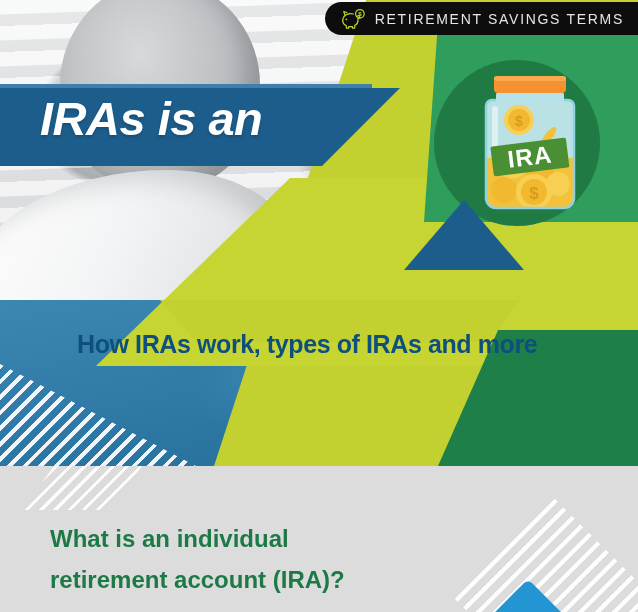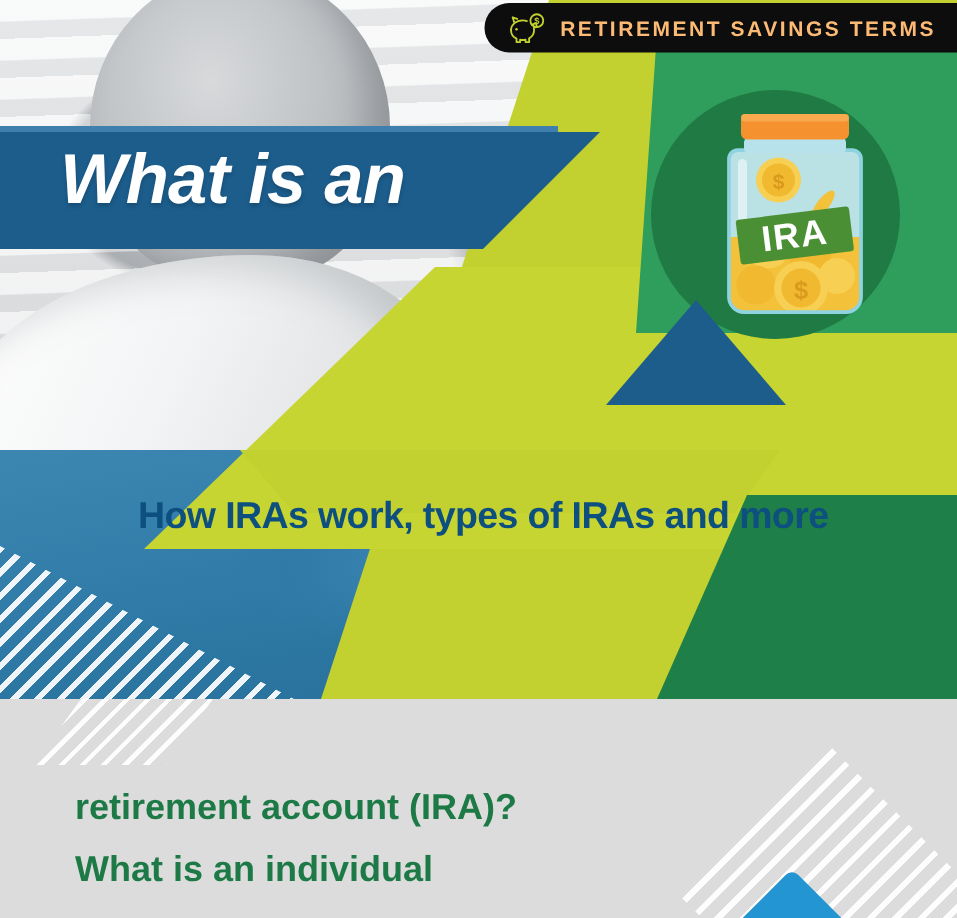--- a/index.html
+++ b/index.html
@@ -124,34 +124,34 @@
     font-size:47px; font-weight:bold; font-style:italic;
     color:#ffffff; letter-spacing:-0.5px; line-height:1;
     text-shadow:0 2px 3px rgba(0,0,0,.18);
   }
   .ira-big {
     position:absolute; left:188px; top:190px;
     font-size:120px; font-weight:bold; color:#0d4f7e;
     letter-spacing:-3px; line-height:1;
   }
   .subtitle {
-    position:absolute; left:92px; top:330px;
+    position:absolute; left:77px; top:330px;
     font-size:25px; font-weight:bold; color:#0d4f7e;
     letter-spacing:-0.4px;
   }
 
   
   .badge {
     position:absolute; right:0; top:2px; height:33px;
     background:#0d0d0d; border-radius:17px 0 0 17px;
     display:flex; align-items:center; gap:9px;
     padding:0 14px 0 15px;
   }
   .badge-text {
-    color:#fdba74; font-size:14px; font-weight:bold;
+    color:#e5e5e5; font-size:14px; font-weight:normal;
     letter-spacing:1.7px; white-space:nowrap;
   }
   .piggy-icon { width:26px; height:22px; display:block; }
 
   
   .jar-wrap { position:absolute; left:478px; top:66px; width:104px; height:152px; }
 
   
   .bottom { position:absolute; left:0; top:466px; width:638px; height:146px; background:#dcdcdc; }
   .stripes-tl {
@@ -198,21 +198,21 @@
     <div class="circle-green"></div>
     <div class="blk blk-blue-tri"></div>
     <div class="blk blk-lime3"></div>
     <div class="blk blk-green-bot"></div>
 
     <div class="blk navy-band-top"></div>
     <div class="blk blk-navy-band"></div>
 
     <div class="blk stripes-hero"></div>
 
-    <div class="what-is-an">What is an</div>
+    <div class="what-is-an">IRAs is an</div>
     <div class="subtitle">How IRAs work, types of IRAs and more</div>
 
     <div class="badge">
       <svg class="piggy-icon" viewBox="0 0 34 28" fill="none">
         <path d="M3.5 15.5c0-5 4.6-8.6 10.2-8.6 1.3 0 2.6.2 3.7.6" stroke="#c3d130" stroke-width="1.6" stroke-linecap="round"></path>
         <path d="M3.5 15.5c0 3.2 1.9 5.9 4.8 7.3v3.1h3.1v-2.1c.7.1 1.4.2 2.2.2.9 0 1.8-.1 2.6-.2v2.1h3.1v-3.3c2.6-1.5 4.3-4.1 4.3-7.1 0-.7-.1-1.4-.3-2l2.7-.9-.6-3.3-3.6 1.3" stroke="#c3d130" stroke-width="1.6" stroke-linejoin="round" stroke-linecap="round"></path>
         <path d="M6.4 8.9L4.9 4.2l4.6 1.6" stroke="#c3d130" stroke-width="1.6" stroke-linejoin="round"></path>
         <circle cx="8.3" cy="14.6" r="1.1" fill="#c3d130"></circle>
         <circle cx="26" cy="7.2" r="5.6" stroke="#c3d130" stroke-width="1.6"></circle>
         <text x="26" y="10.4" font-family="Liberation Sans, sans-serif" font-size="8" font-weight="bold" fill="#c3d130" text-anchor="middle">$</text>
@@ -266,17 +266,17 @@
     </div>
   </div>
 
   <div class="bottom">
     <div class="stripes-tl"></div>
     <div class="stripes-diamond"></div>
   </div>
   <div class="blue-diamond"></div>
 
   <div class="q-heading">
+    <span>What is an individual</span>
     <span>retirement account (IRA)?</span>
-    <span>What is an individual</span>
   </div>
 
 </div>
 
 </body></html>

